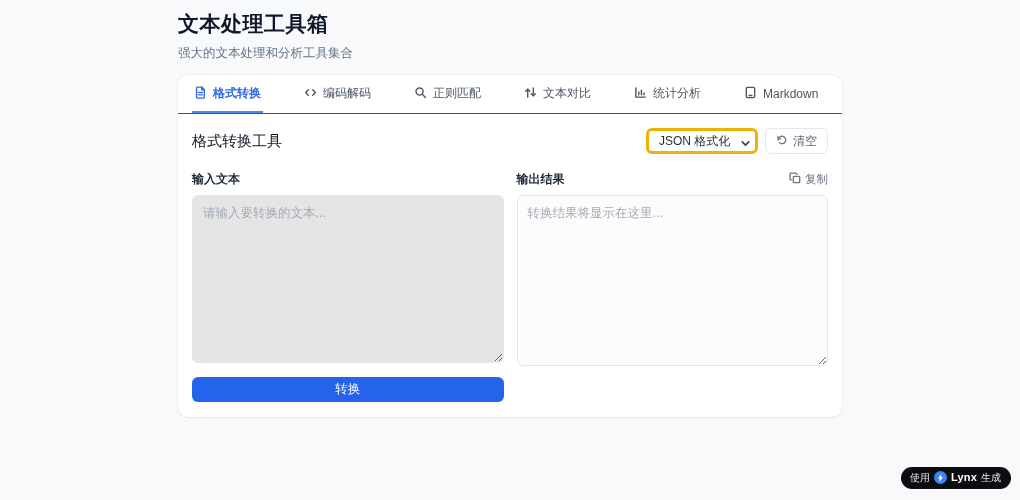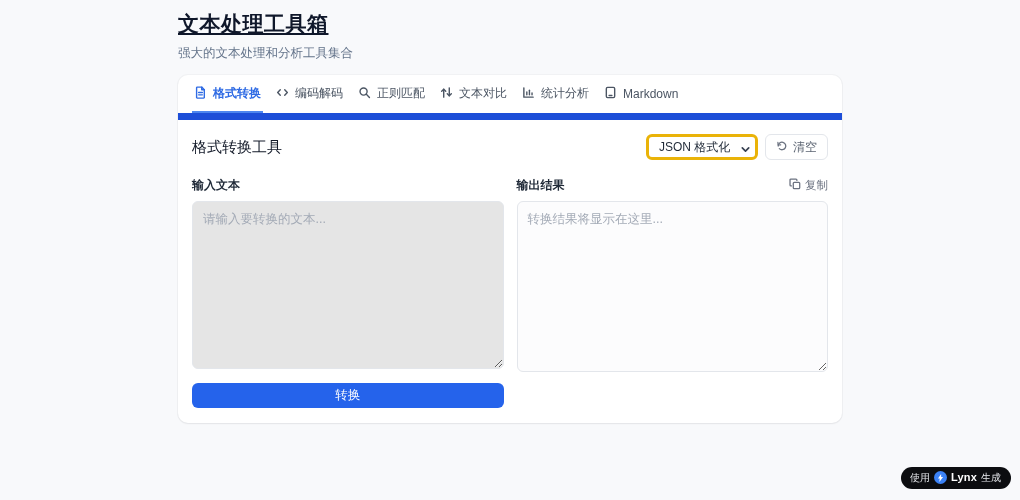--- a/index.html
+++ b/index.html
@@ -5,35 +5,35 @@
   * { box-sizing: border-box; margin: 0; padding: 0; }
   html, body {
     width: 1020px; height: 500px;
     background: #f8f9fb;
     font-family: "Liberation Sans", "DejaVu Sans", sans-serif;
     color: #111827;
     overflow: hidden;
   }
   .container { width: 664px; margin: 0 auto; padding-top: 10px; }
 
-  .page-title { font-size: 21px; font-weight: 700; color: #0f172a; letter-spacing: .5px; text-decoration: underline; }
+  .page-title { font-size: 21px; font-weight: 700; color: #0f172a; letter-spacing: .5px; }
   .page-subtitle { font-size: 12.5px; color: #64748b; margin-top: 7px; }
 
   .card {
     margin-top: 13px;
     background: #ffffff;
     border-radius: 10px;
     box-shadow: 0 1px 2px rgba(16,24,40,.06), 0 0 0 1px rgba(16,24,40,.03);
   }
 
   
   .tabbar {
-    display: flex; gap: 11px;
+    display: flex; gap: 39px;
     padding: 0 14px;
-    border-bottom: 7px solid #1d4ed8;
+    border-bottom: 1px solid #1d4ed8;
   }
   .tab {
     display: flex; align-items: center; gap: 6px;
     padding: 10px 2px 9px 2px;
     font-size: 12px; color: #4b5563;
     border-bottom: 2px solid transparent;
     cursor: pointer; white-space: nowrap;
   }
   .tab svg { width: 13px; height: 13px; stroke: currentColor; fill: none; stroke-width: 1.5; stroke-linecap: round; stroke-linejoin: round; }
   .tab.active { color: #2f6be4; border-bottom-color: #4d86ef; font-weight: 600; }

